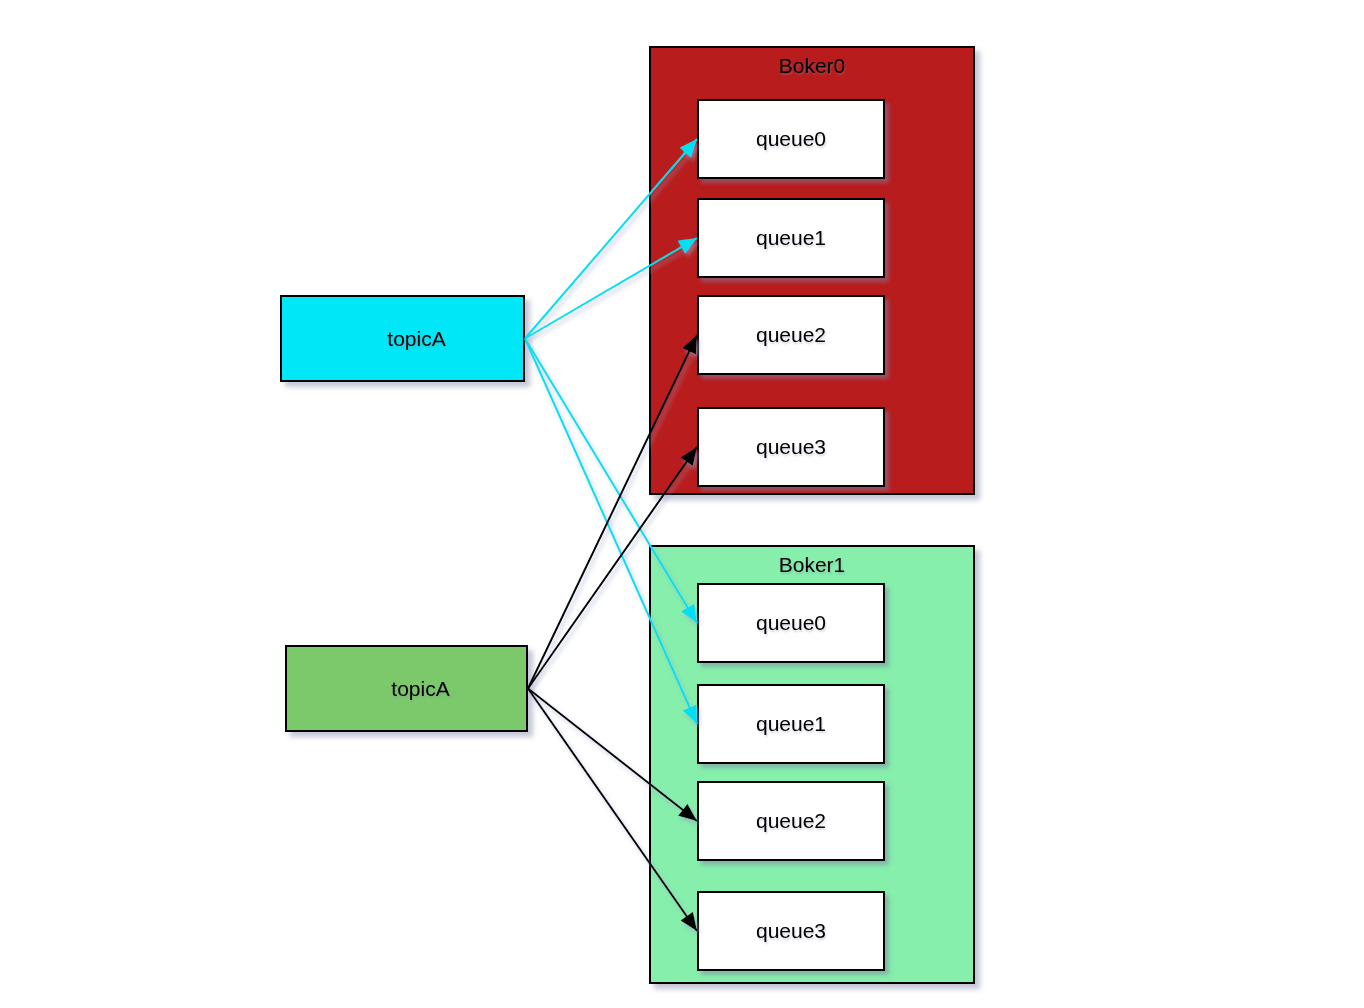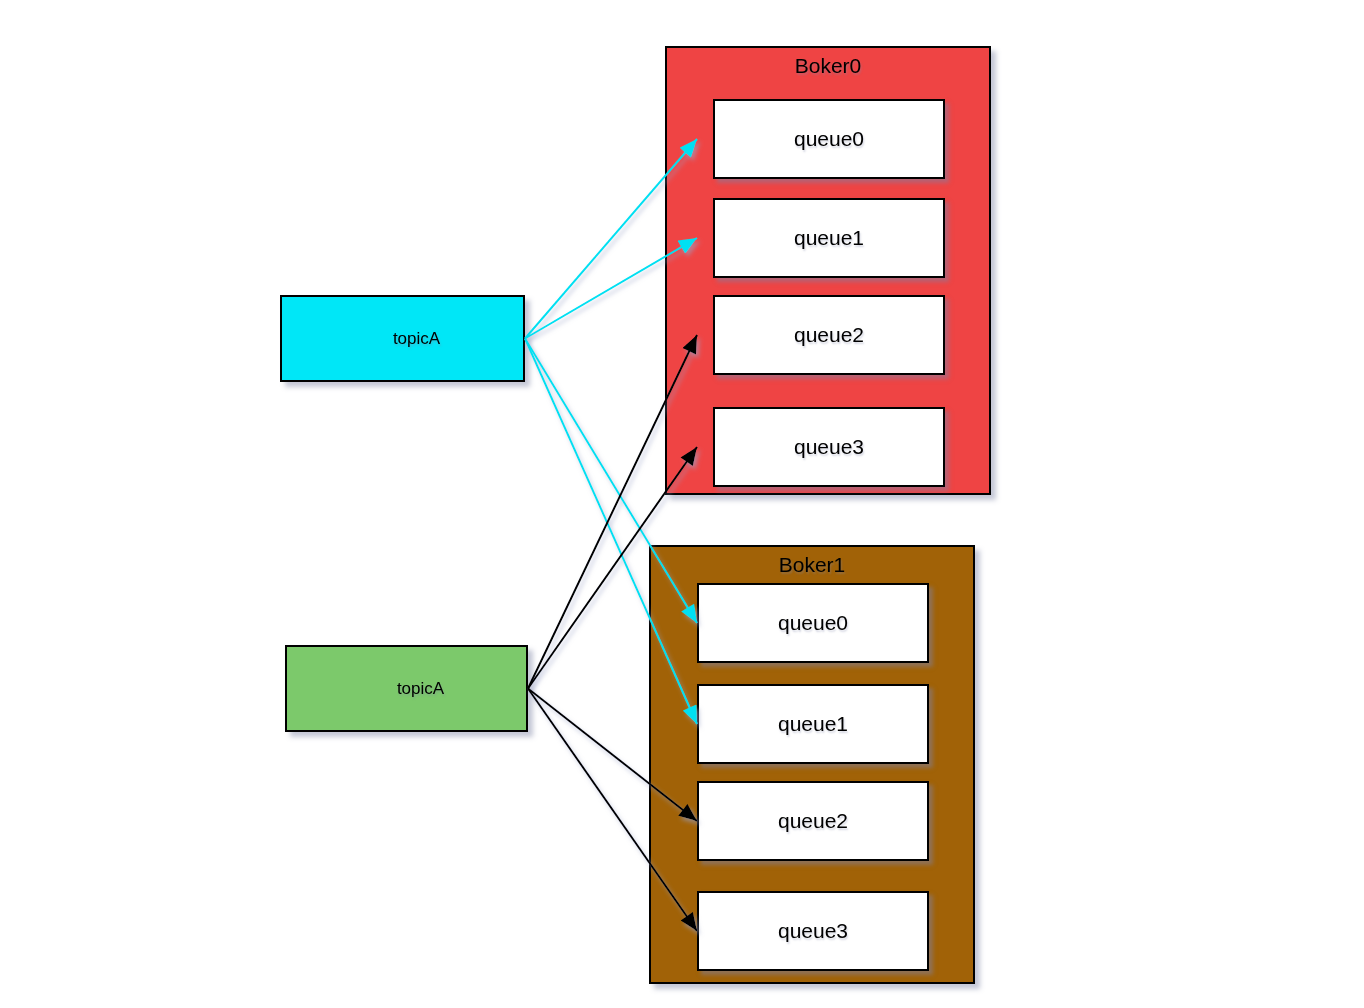--- a/index.html
+++ b/index.html
@@ -12,37 +12,37 @@
     color:#000;
   }
   .box{
     position:absolute;
     box-sizing:border-box;
     border:2px solid #000;
     box-shadow:5px 5px 5px rgba(125,130,165,0.45);
   }
   .topic{
     display:flex;align-items:center;justify-content:center;
-    font-size:17px;
+    font-size:21px;
     z-index:3;
     padding-left:28px;
   }
   #topicA{left:280px;top:295px;width:245px;height:87px;}
   #topicB{left:285px;top:645px;width:243px;height:87px;}
   .broker{z-index:1;}
   #broker0{left:649px;top:46px;width:326px;height:449px;}
   #broker1{left:649px;top:545px;width:326px;height:439px;}
   .broker-title{
     text-align:center;
     padding-top:6px;
     font-size:21px;
     text-shadow:1px 2px 2px rgba(130,135,170,0.35);
   }
   .queue{
-    left:46px;width:232px;height:80px;
+    left:46px;width:188px;height:80px;
     display:flex;align-items:center;justify-content:center;
     font-size:21px;
     box-shadow:4px 4px 4px rgba(125,130,165,0.5);
   }
   #b0q0{top:51px;} #b0q1{top:150px;} #b0q2{top:247px;} #b0q3{top:359px;}
   #b1q0{top:36px;} #b1q1{top:137px;} #b1q2{top:234px;} #b1q3{top:344px;}
   .label{text-shadow:1px 2px 2px rgba(130,135,170,0.35);}
   #edges{
     position:absolute;left:0;top:0;width:1364px;height:1008px;
     z-index:5;pointer-events:none;
@@ -78,37 +78,37 @@
   </svg>
 
   <div id="topicA" class="box topic" style="background-color: rgb(0, 231, 247);">
     <span class="label">topicA</span>
   </div>
 
   <div id="topicB" class="box topic" style="background-color: rgb(124, 201, 107);">
     <span class="label">topicA</span>
   </div>
 
-  <div id="broker0" class="box broker" style="background-color: #ef4444; margin-left: 16px;">
+  <div id="broker0" class="box broker" style="background-color: #b91c1c;">
     <div class="broker-title">Boker0</div>
     <div id="b0q0" class="box queue" style="background-color: rgb(255, 255, 255);">
       <span class="label">queue0</span>
     </div>
     <div id="b0q1" class="box queue" style="background-color: rgb(255, 255, 255);">
       <span class="label">queue1</span>
     </div>
     <div id="b0q2" class="box queue" style="background-color: rgb(255, 255, 255);">
       <span class="label">queue2</span>
     </div>
     <div id="b0q3" class="box queue" style="background-color: rgb(255, 255, 255);">
       <span class="label">queue3</span>
     </div>
   </div>
 
-  <div id="broker1" class="box broker" style="background-color: #a16207;">
+  <div id="broker1" class="box broker" style="background-color: #86efac;">
     <div class="broker-title">Boker1</div>
     <div id="b1q0" class="box queue" style="background-color: rgb(255, 255, 255);">
       <span class="label">queue0</span>
     </div>
     <div id="b1q1" class="box queue" style="background-color: rgb(255, 255, 255);">
       <span class="label">queue1</span>
     </div>
     <div id="b1q2" class="box queue" style="background-color: rgb(255, 255, 255);">
       <span class="label">queue2</span>
     </div>

